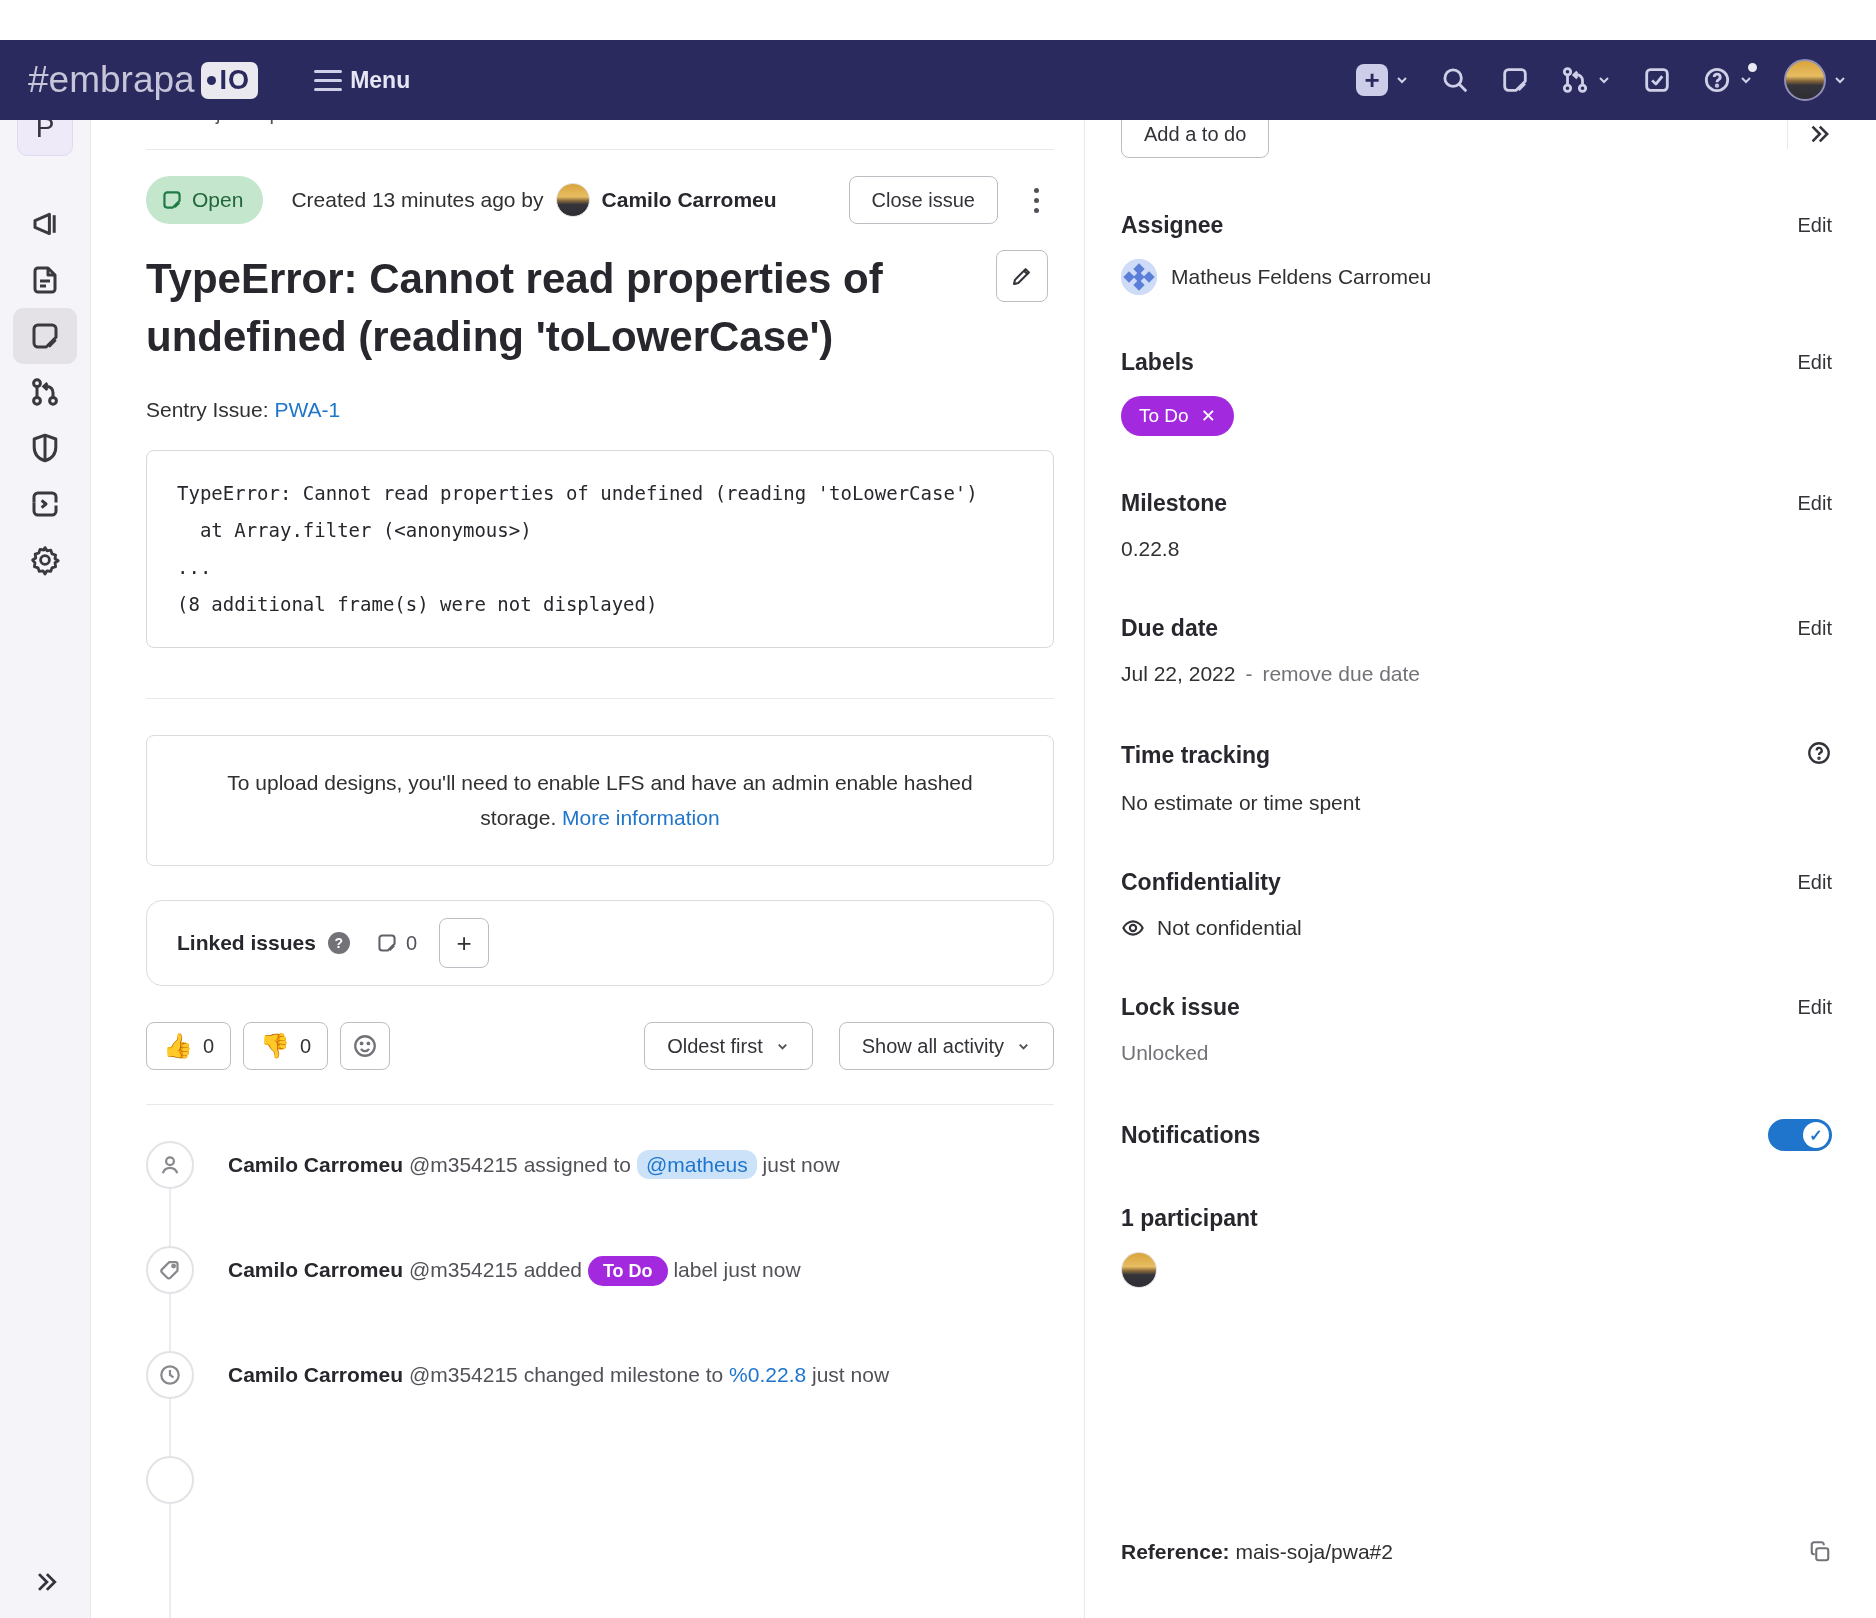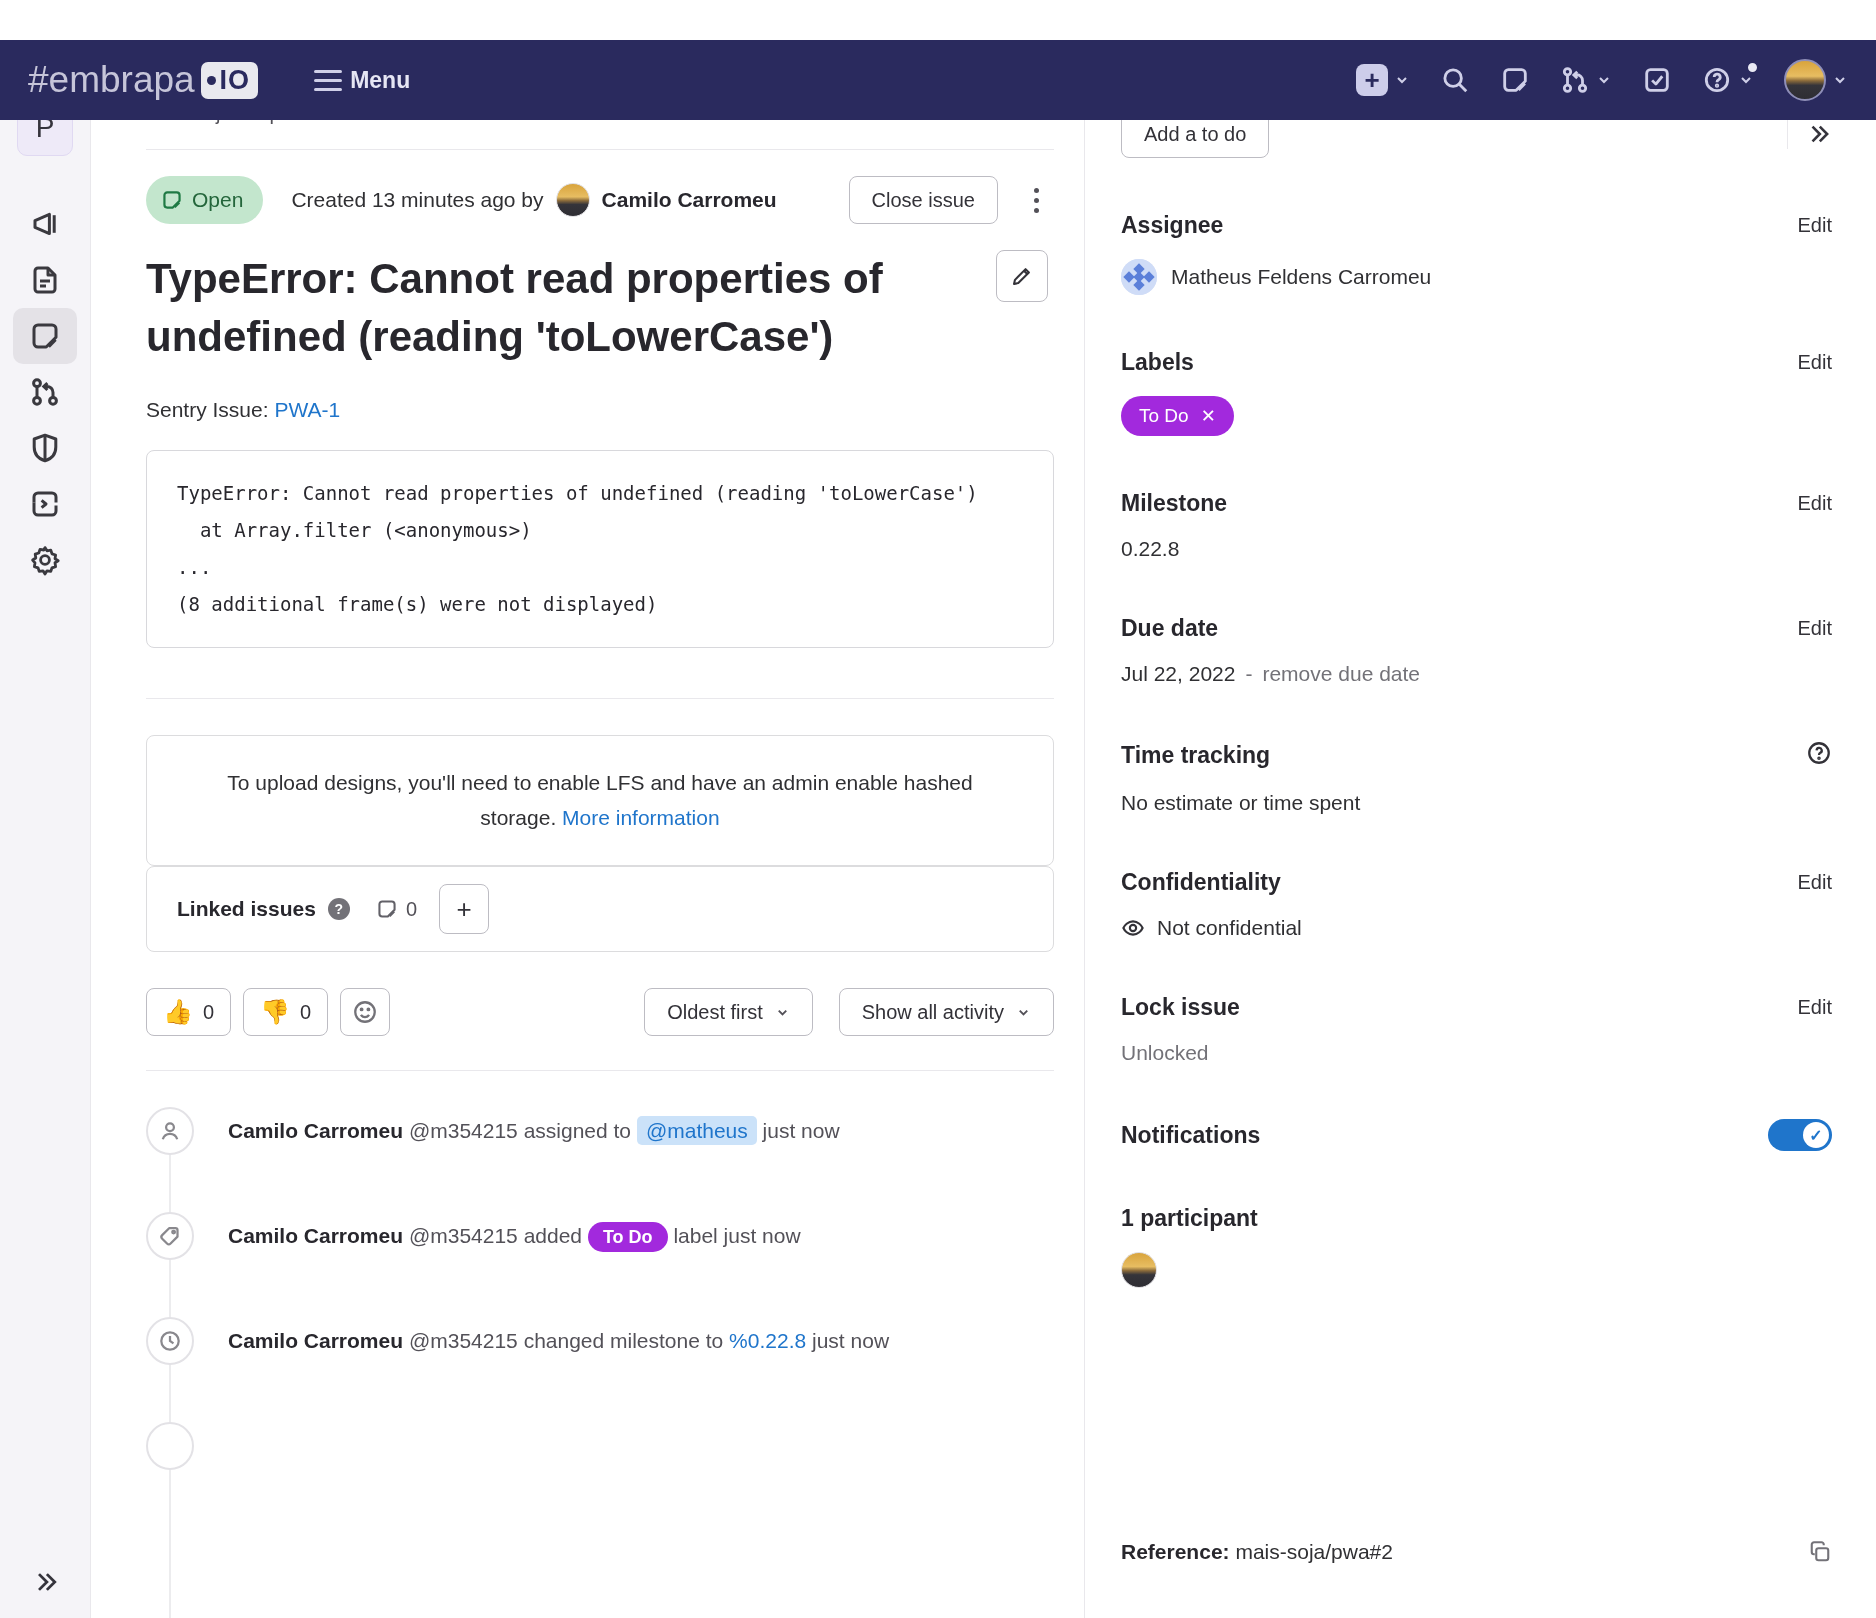--- a/index.html
+++ b/index.html
@@ -83,21 +83,21 @@
   .code-block { margin-top:28px; border:1px solid #d8d8dc; border-radius:8px;
     padding:24px 30px; font-family:"DejaVu Sans Mono", monospace; font-size:19px;
     line-height:1.95; color:#28272d; background:#fff; }
   .code-block div { white-space:pre; }
 
   .divider2 { border-top:1px solid #e9e8ec; margin-top:50px; }
 
   .design-box { margin-top:36px; border:1px solid #dcdcde; border-radius:8px;
     padding:30px 44px; text-align:center; font-size:21px; line-height:1.65; color:#303033; }
 
-  .linked-box { border:1px solid #dcdcde; border-radius:8px;
+  .linked-box { margin-top:34px; border:1px solid #dcdcde; border-radius:16px;
     padding:17px 30px; display:flex; align-items:center; }
   .linked-title { font-size:21px; font-weight:700; color:#28272d; }
   .q-circle { width:22px; height:22px; border-radius:50%; background:#737278; color:#fff;
     font-size:14px; font-weight:700; display:inline-flex; align-items:center;
     justify-content:center; margin-left:12px; }
   .linked-count { display:flex; align-items:center; gap:8px; margin-left:26px;
     color:#535158; font-size:20px; }
   .linked-count svg { color:#626168; }
   .plus-btn { width:50px; height:50px; padding:0; margin-left:22px; font-size:26px;
     color:#333238; font-weight:400; }
@@ -114,21 +114,21 @@
 
   .timeline { margin-top:36px; position:relative; }
   .timeline:before { content:""; position:absolute; left:23px; top:8px; height:600px;
     width:2px; background:#ececee; }
   .t-entry { position:relative; display:flex; align-items:center; margin-bottom:57px; }
   .t-circle { width:48px; height:48px; border-radius:50%; background:#fff;
     border:2px solid #e3e2e6; display:flex; align-items:center; justify-content:center;
     color:#89888d; flex:0 0 48px; }
   .t-text { margin-left:34px; font-size:21px; color:#535158; }
   .t-text b { color:#28272d; font-weight:700; }
-  .mention { background:#cbe2f9; color:#1f75cb; border-radius:5px; padding:3px 9px; }
+  .mention { background:#cbe2f9; color:#1f75cb; border-radius:12px; padding:3px 9px; }
   .label-pill { background:#a229dd; color:#fff; border-radius:16px; padding:5px 15px;
     font-size:18px; font-weight:600; }
   .t-entry.peek { margin-top:57px; }
 
   
   .sidebar { position:absolute; top:80px; left:1085px; width:791px; bottom:0;
     background:#fff; padding:30px 44px 0 36px; overflow:hidden; }
   .sb-top { display:flex; align-items:center; }
   .sb-collapse { display:flex; align-items:center; margin-left:auto; gap:18px; }
   .sb-vline { width:1px; height:30px; background:#e9e8ec; }

